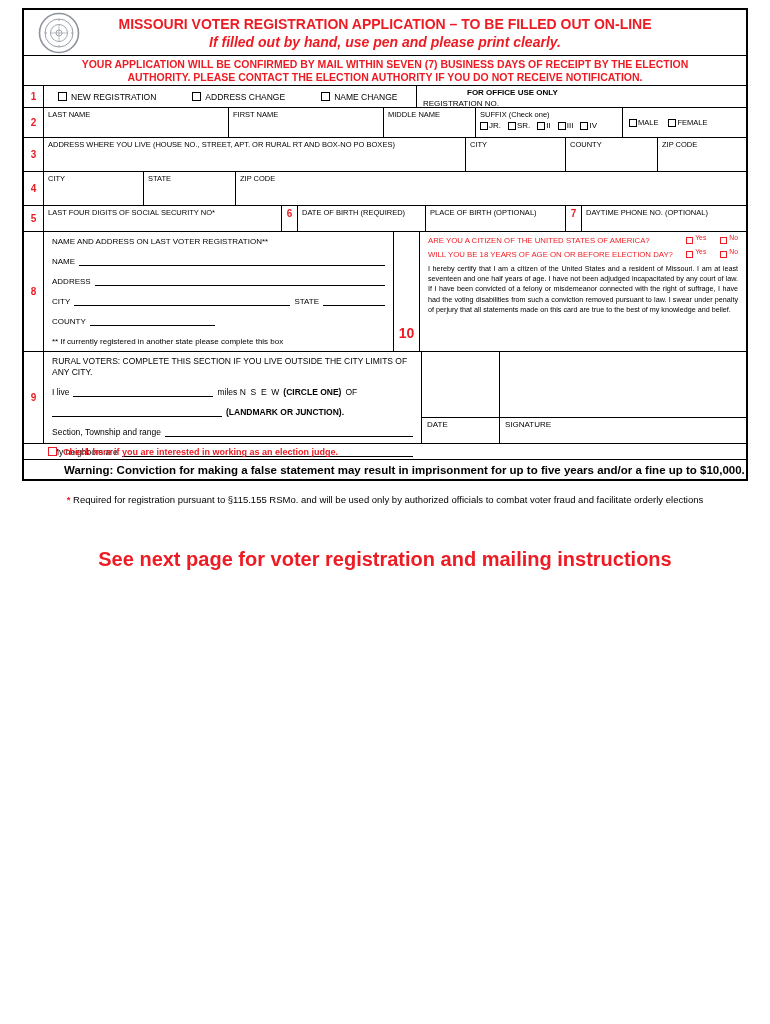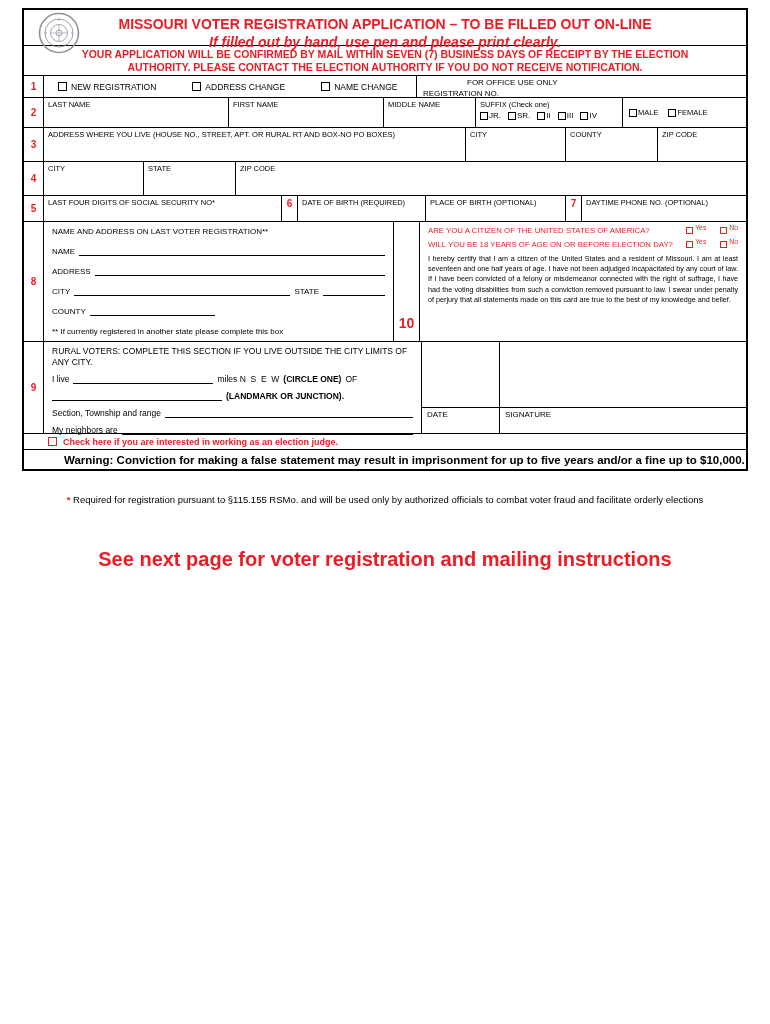--- a/index.html
+++ b/index.html
@@ -2,39 +2,39 @@
 <html><head>
 <meta charset="utf-8">
 <style>
   * { margin:0; padding:0; box-sizing:border-box; }
   :root { --red:#ed1c24; --bd:#000; }
   body { width:770px; height:1024px; background:#fff; font-family:"Liberation Sans", sans-serif; color:#000; }
   .page { position:relative; width:770px; height:1024px; background:#fff; overflow:hidden; }
 
   .form { position:absolute; left:22px; top:8px; width:726px; border:2px solid var(--bd); background:#fff; }
 
-  .hdr { position:relative; height:36px; border-bottom:1px solid var(--bd); text-align:center; padding-top:6px; }
+  .hdr { position:relative; height:46px; border-bottom:1px solid var(--bd); text-align:center; padding-top:6px; }
   .seal { position:absolute; left:14px; top:2px; width:42px; height:42px; }
   .title { font-size:14px; font-weight:bold; color:var(--red); }
   .subtitle { font-size:14px; font-weight:bold; font-style:italic; color:var(--red); margin-top:2px; }
 
   .notice { height:30px; border-bottom:1px solid var(--bd); color:var(--red); font-weight:bold; font-size:10.5px; text-align:center; padding:2px 34px 0 34px; line-height:1.25; }
 
   .row { display:flex; border-bottom:1px solid var(--bd); }
   .numcell { width:20px; flex:none; display:flex; align-items:center; justify-content:center; color:var(--red); font-weight:bold; font-size:10px; border-right:1px solid var(--bd); }
   .cell { border-right:1px solid var(--bd); padding:2px 4px; font-size:7.5px; overflow:hidden; }
   .cell.last { border-right:none; }
 
   .r1 { height:22px; }
   .r1-opts { flex:1; display:flex; align-items:center; gap:36px; padding-left:14px; font-size:8.5px; }
   .opt { display:flex; align-items:center; gap:4px; cursor:pointer; }
   .cb { width:9px; height:9px; border:1.5px solid var(--bd); display:inline-block; flex:none; background:#fff; }
   .cb.sm { width:8px; height:8px; }
   .office { width:330px; flex:none; border-left:1px solid var(--bd); padding:2px 6px; font-size:8px; }
-  .office-title { font-weight:normal;padding-left:44px; }
+  .office-title { font-weight:bold;padding-left:44px; }
   .office-reg { margin-top:2px; }
 
   .r2 { height:30px; }
   .w-last{ width:185px; flex:none; } .w-first{ width:155px; flex:none; } .w-mid{ width:92px; flex:none; }
   .suffix-cell { flex:1; display:flex; padding:0; border-right:none;justify-content:space-between; }
   .suffix-left { flex:1; padding:2px 4px; }
   .suffix-opts { display:flex; gap:7px; margin-top:2px; font-size:8px; align-items:center; }
   .sopt { display:flex; align-items:center; gap:1px; cursor:pointer; }
   .gender { width:124px; flex:none; border-left:1px solid var(--bd); display:flex; align-items:center; gap:10px; padding:0 6px; font-size:7.5px; }
 
@@ -63,21 +63,21 @@
   .blank.fix62 { flex:none; width:62px; }
   .blank.fix125 { flex:none; width:125px; }
   .blank.fix140 { flex:none; width:140px; }
   .blank.fix170 { flex:none; width:170px; margin-left:0; margin-right:4px; }
   .b { font-weight:bold; }
   .gap { margin-left:4px; }
   .pre { white-space:pre; }
 
   .sec9 { height:92px; }
   .box9 { width:378px; flex:none; border-right:1px solid var(--bd); padding:4px 8px; font-size:8.5px; }
-  .box9 .fline { margin-top:6px; font-size:8.5px; }
+  .box9 .fline { font-size:8.5px; }
   .rural-title { line-height:1.25; }
   .sigarea { flex:1; display:grid; grid-template-columns:78px 1fr; grid-template-rows:1fr 26px; }
   .sg { font-size:8px; padding:2px 5px; }
   .sg.c1 { border-right:1px solid var(--bd); }
   .sg.bt { border-top:1px solid var(--bd); }
 
   .judge-row { height:16px; display:flex; align-items:center; gap:6px; padding-left:24px; border-bottom:1px solid var(--bd); }
   .cbr-lg { width:9px; height:9px; border:1.5px solid var(--red); display:inline-block; flex:none; background:#fff; }
   .judge-text { color:var(--red); font-weight:bold; font-size:9px; }
 

